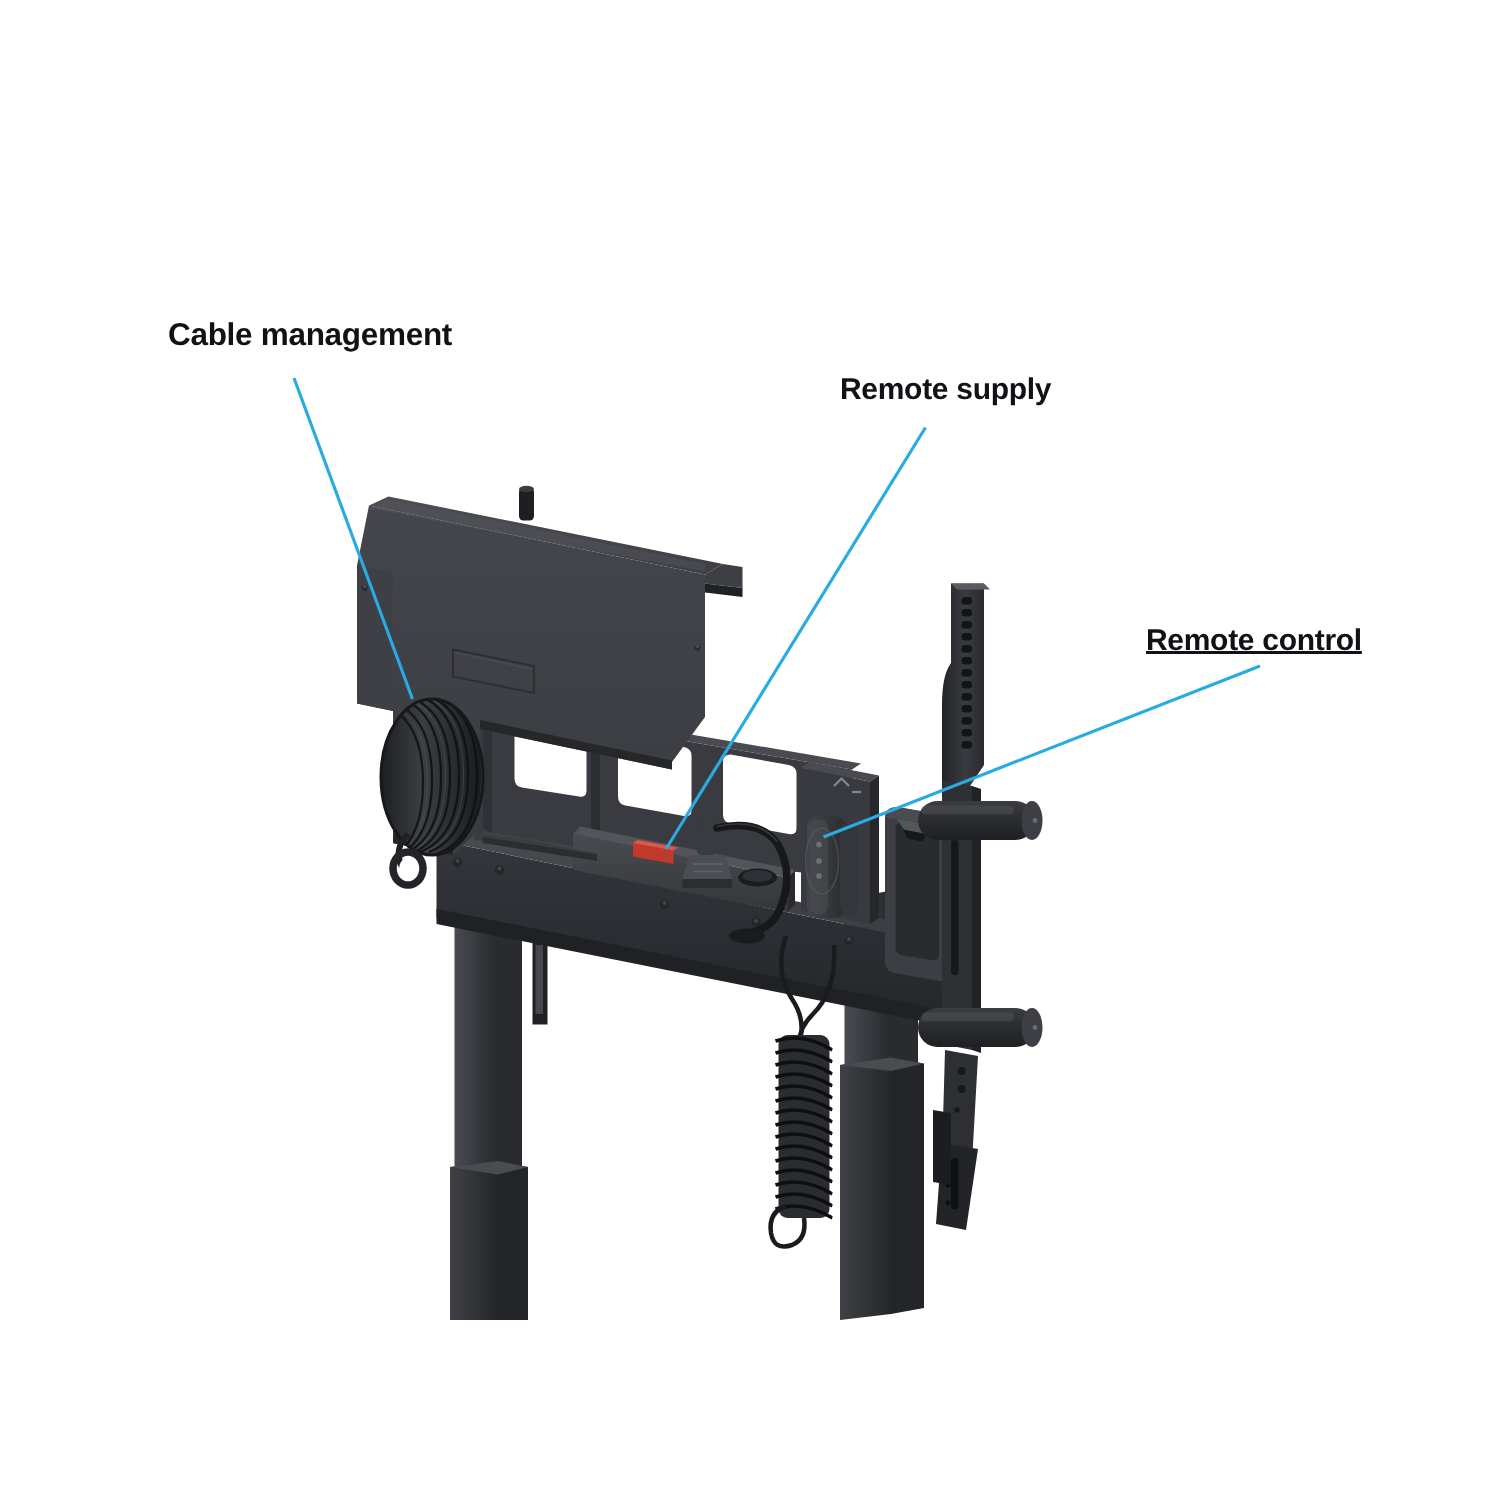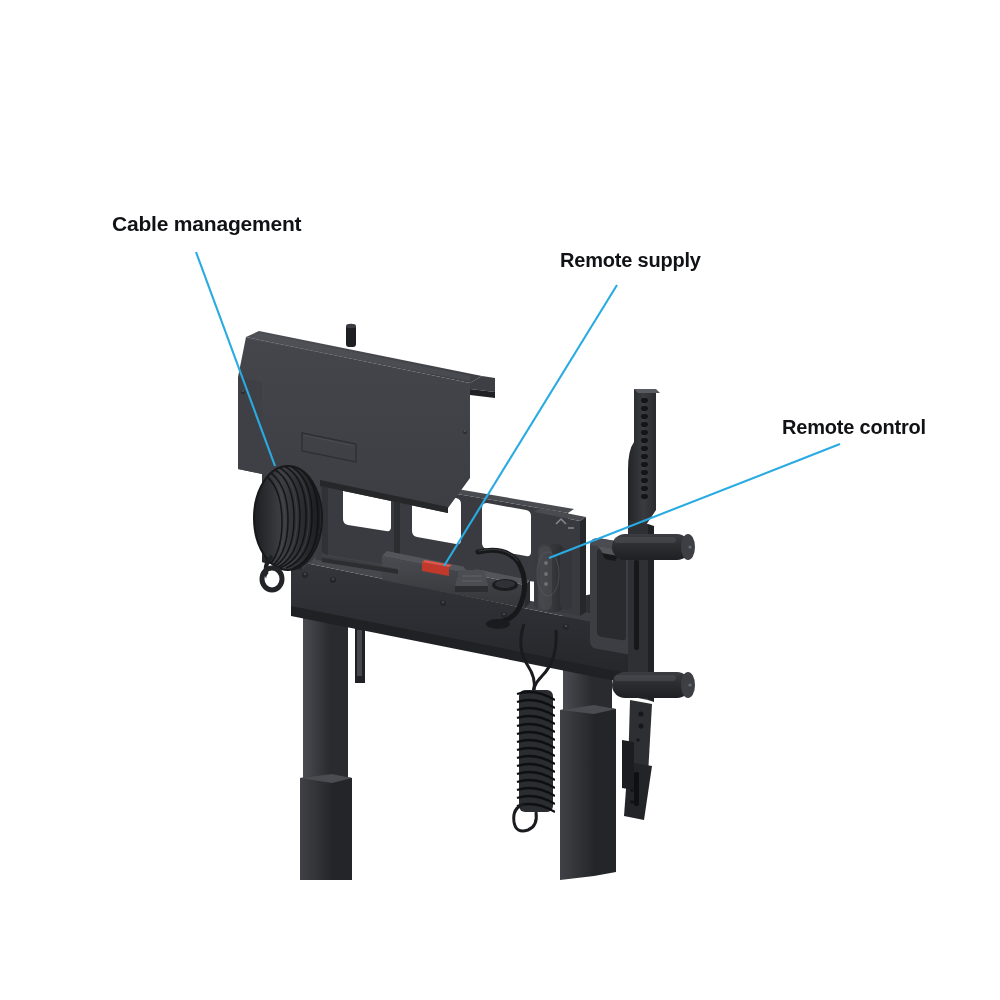--- a/index.html
+++ b/index.html
@@ -332,15 +332,15 @@
   <svg id="leaders" viewBox="0 0 1000 1000">
     <line x1="196" y1="252" x2="275" y2="466" stroke="#29abe2" stroke-width="2.1"></line>
     <line x1="617" y1="285" x2="444" y2="566" stroke="#29abe2" stroke-width="2.1"></line>
     <line x1="840" y1="444" x2="549" y2="558" stroke="#29abe2" stroke-width="2.1"></line>
   </svg>
 
   <div class="callout" id="lbl-cable" style="left: 112px; top: 212px; font-size: 21px; color: rgb(17, 18, 21);">Cable management</div>
 
   <div class="callout" id="lbl-power" style="left: 560px; top: 249px; font-size: 20px; color: rgb(17, 18, 21);">Remote supply</div>
 
-  <div class="callout" id="lbl-remote" style="left: 782px; top: 416px; font-size: 20px; color: rgb(17, 18, 21);">Remote control</div>
+  <div class="callout" id="lbl-remote" style="left: 764px; top: 416px; font-size: 20px; color: rgb(17, 18, 21); text-decoration: underline;">Remote control</div>
 
 </div>
 
 </body></html>

